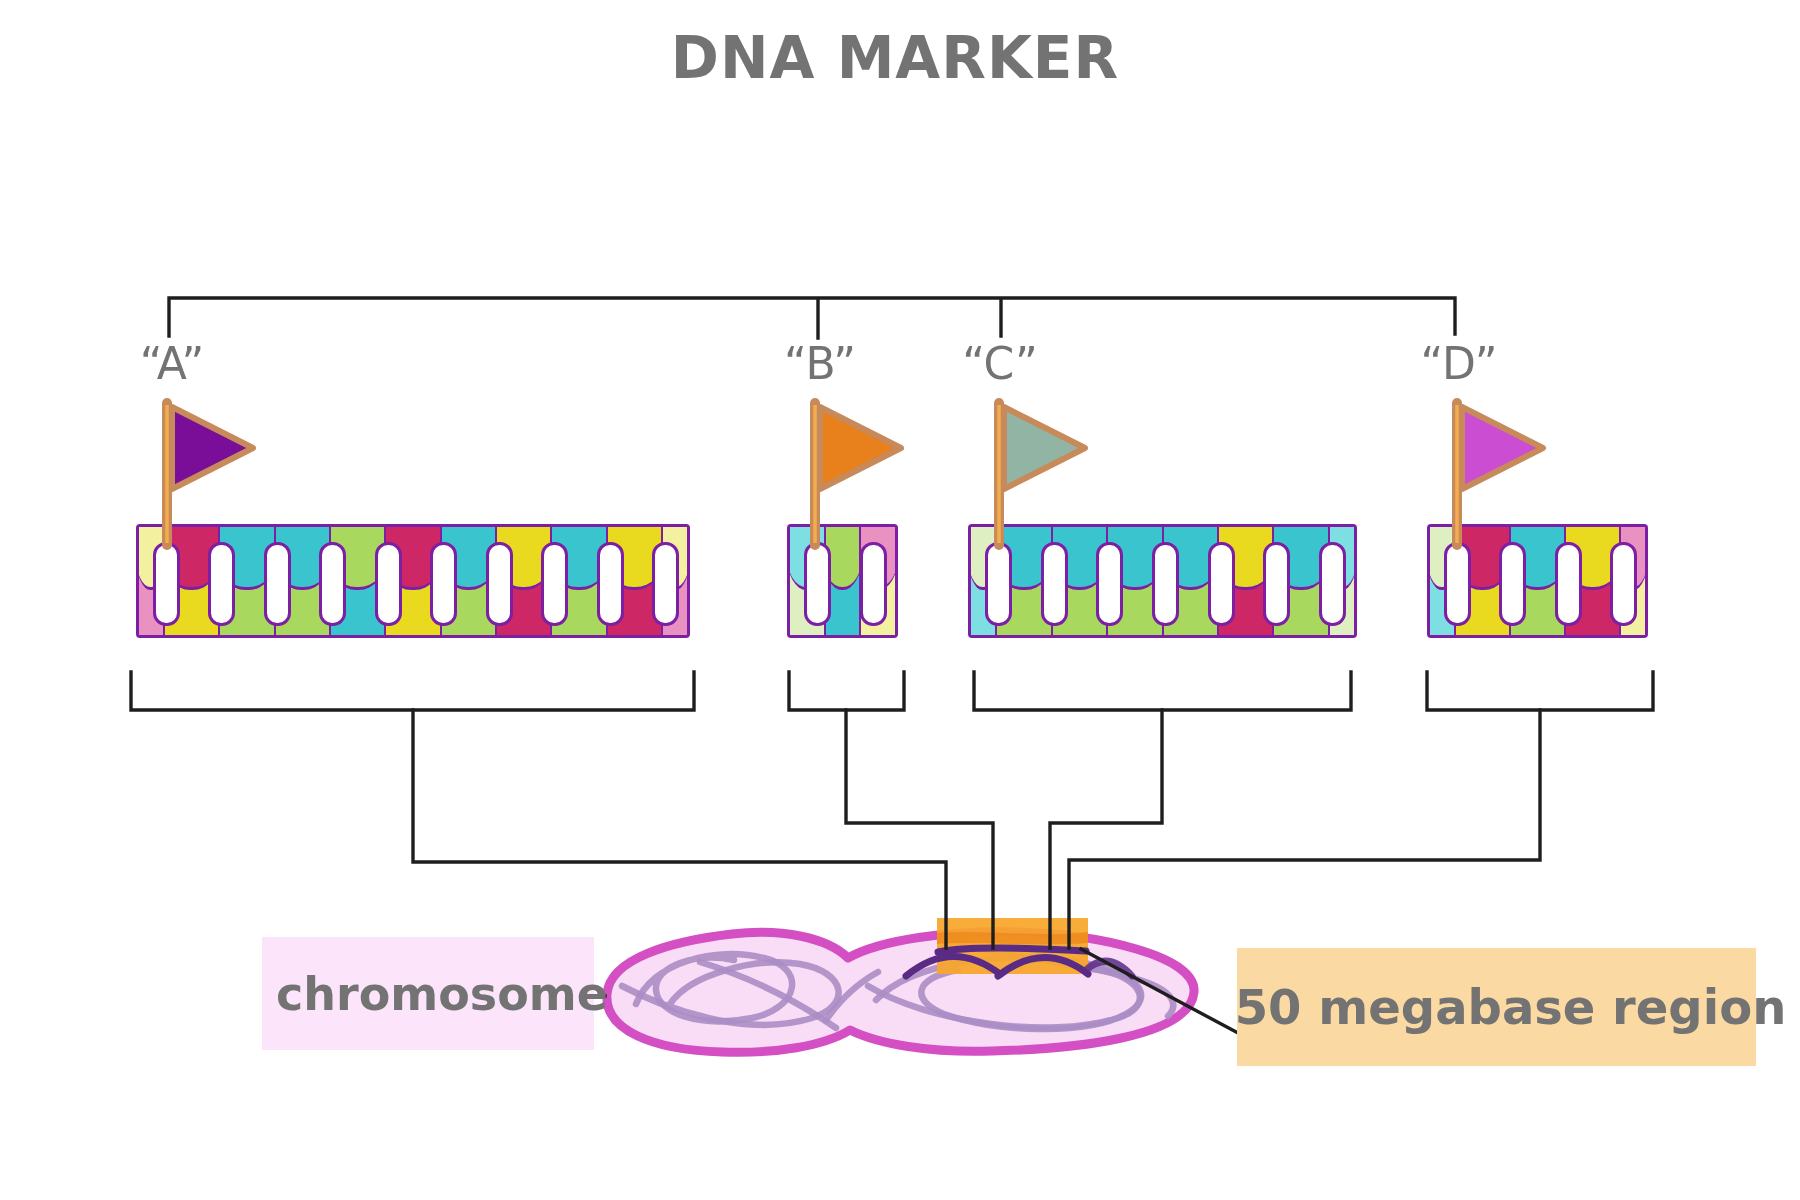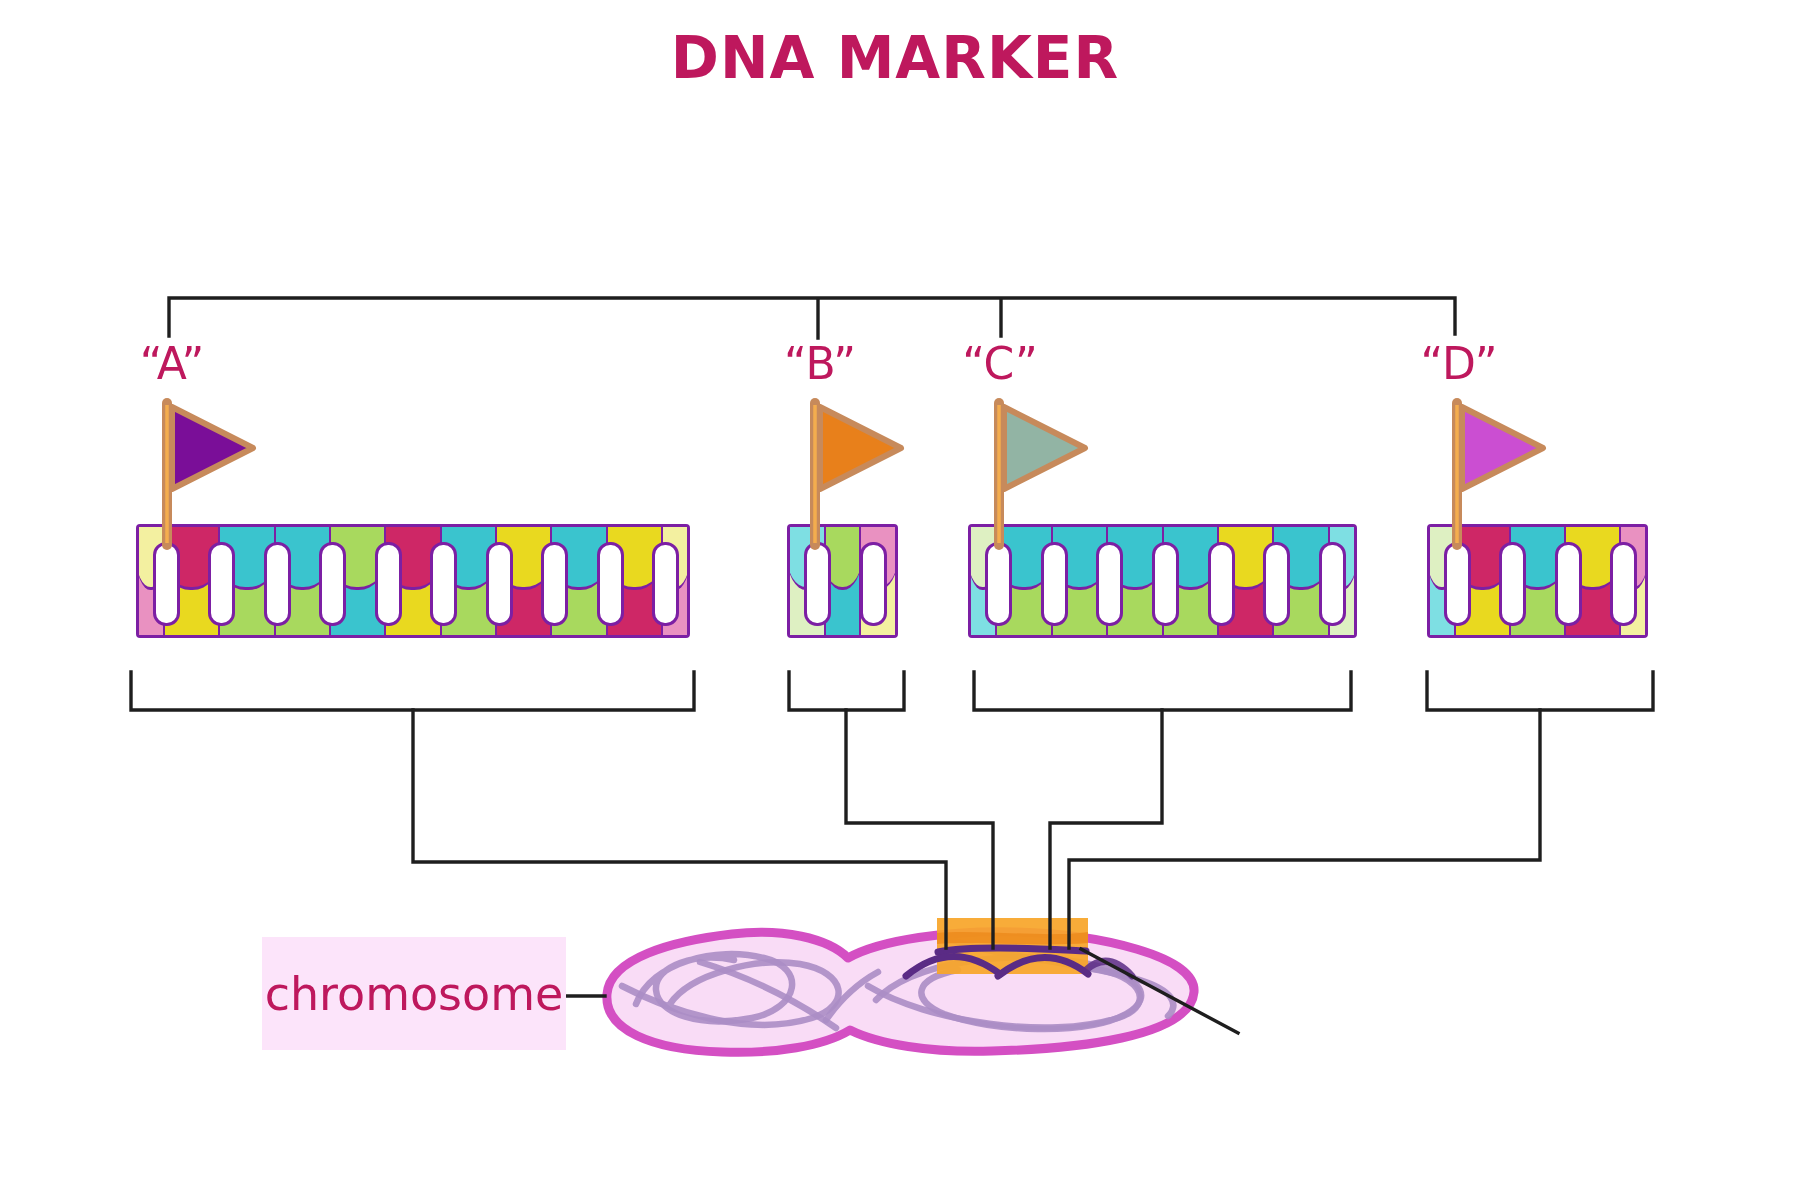--- a/index.html
+++ b/index.html
@@ -1,18 +1,18 @@
 <!DOCTYPE html>
 <html><head>
 <meta charset="utf-8">
 <style>
   html,body{margin:0;padding:0;background:#ffffff;}
   .canvas{
     position:relative;width:1800px;height:1200px;overflow:hidden;background:#ffffff;
-    font-family:"DejaVu Sans","Liberation Sans",sans-serif;color:#be185d;
+    font-family:"DejaVu Sans","Liberation Sans",sans-serif;color:#737373;
     --outline:#7c1fa4;
   }
   .title{
     position:absolute;left:895px;top:24px;transform:translateX(-50%);
     font-size:58px;font-weight:600;letter-spacing:1px;white-space:nowrap;
   }
   .group-label{
     position:absolute;left:170px;top:204px;font-size:52px;font-weight:500;white-space:nowrap;
   }
   .marker-label{
@@ -33,21 +33,21 @@
     border-bottom:3px solid var(--outline);
     border-radius:0 0 48% 48% / 0 0 34px 34px;
   }
   .bar{
     position:absolute;top:15px;width:27px;height:84px;background:#ffffff;
     border:3.5px solid var(--outline);border-radius:13px;box-sizing:border-box;
   }
   #art{position:absolute;inset:0;z-index:2;pointer-events:none;}
   .chip{
     position:absolute;z-index:3;display:flex;align-items:center;justify-content:center;
-    white-space:nowrap;font-weight:400;
+    white-space:nowrap;font-weight:700;padding-left:28px;
   }
   #chip-chromosome{left:262px;top:937px;width:304px;height:113px;font-size:46px;}
   #chip-region{left:1237px;top:948px;width:491px;height:118px;font-size:48px;}
 </style>
 </head>
 <body>
 
 <div class="canvas">
 
   <div class="title">DNA MARKER</div>
@@ -215,14 +215,15 @@
         <polygon points="1004,407 1004,489 1085,448" fill="#92b4a4" stroke="#c78a5b" stroke-width="6" stroke-linejoin="round"></polygon>
       </g>
       <g>
         <line x1="1457" y1="403" x2="1457" y2="545" stroke="#c78a5b" stroke-width="10" stroke-linecap="round"></line>
         <line x1="1457" y1="405" x2="1457" y2="543" stroke="#f4ad4e" stroke-width="3.5"></line>
         <polygon points="1462,407 1462,489 1543,448" fill="#cb4ed2" stroke="#c78a5b" stroke-width="6" stroke-linejoin="round"></polygon>
       </g>
     </svg>
 
   <div class="chip" id="chip-chromosome" style="background: rgb(252, 228, 250);">chromosome</div>
+  <div class="chip" id="chip-region" style="background: rgb(251, 217, 162);">50 megabase region</div>
 
 </div>
 
 </body></html>

